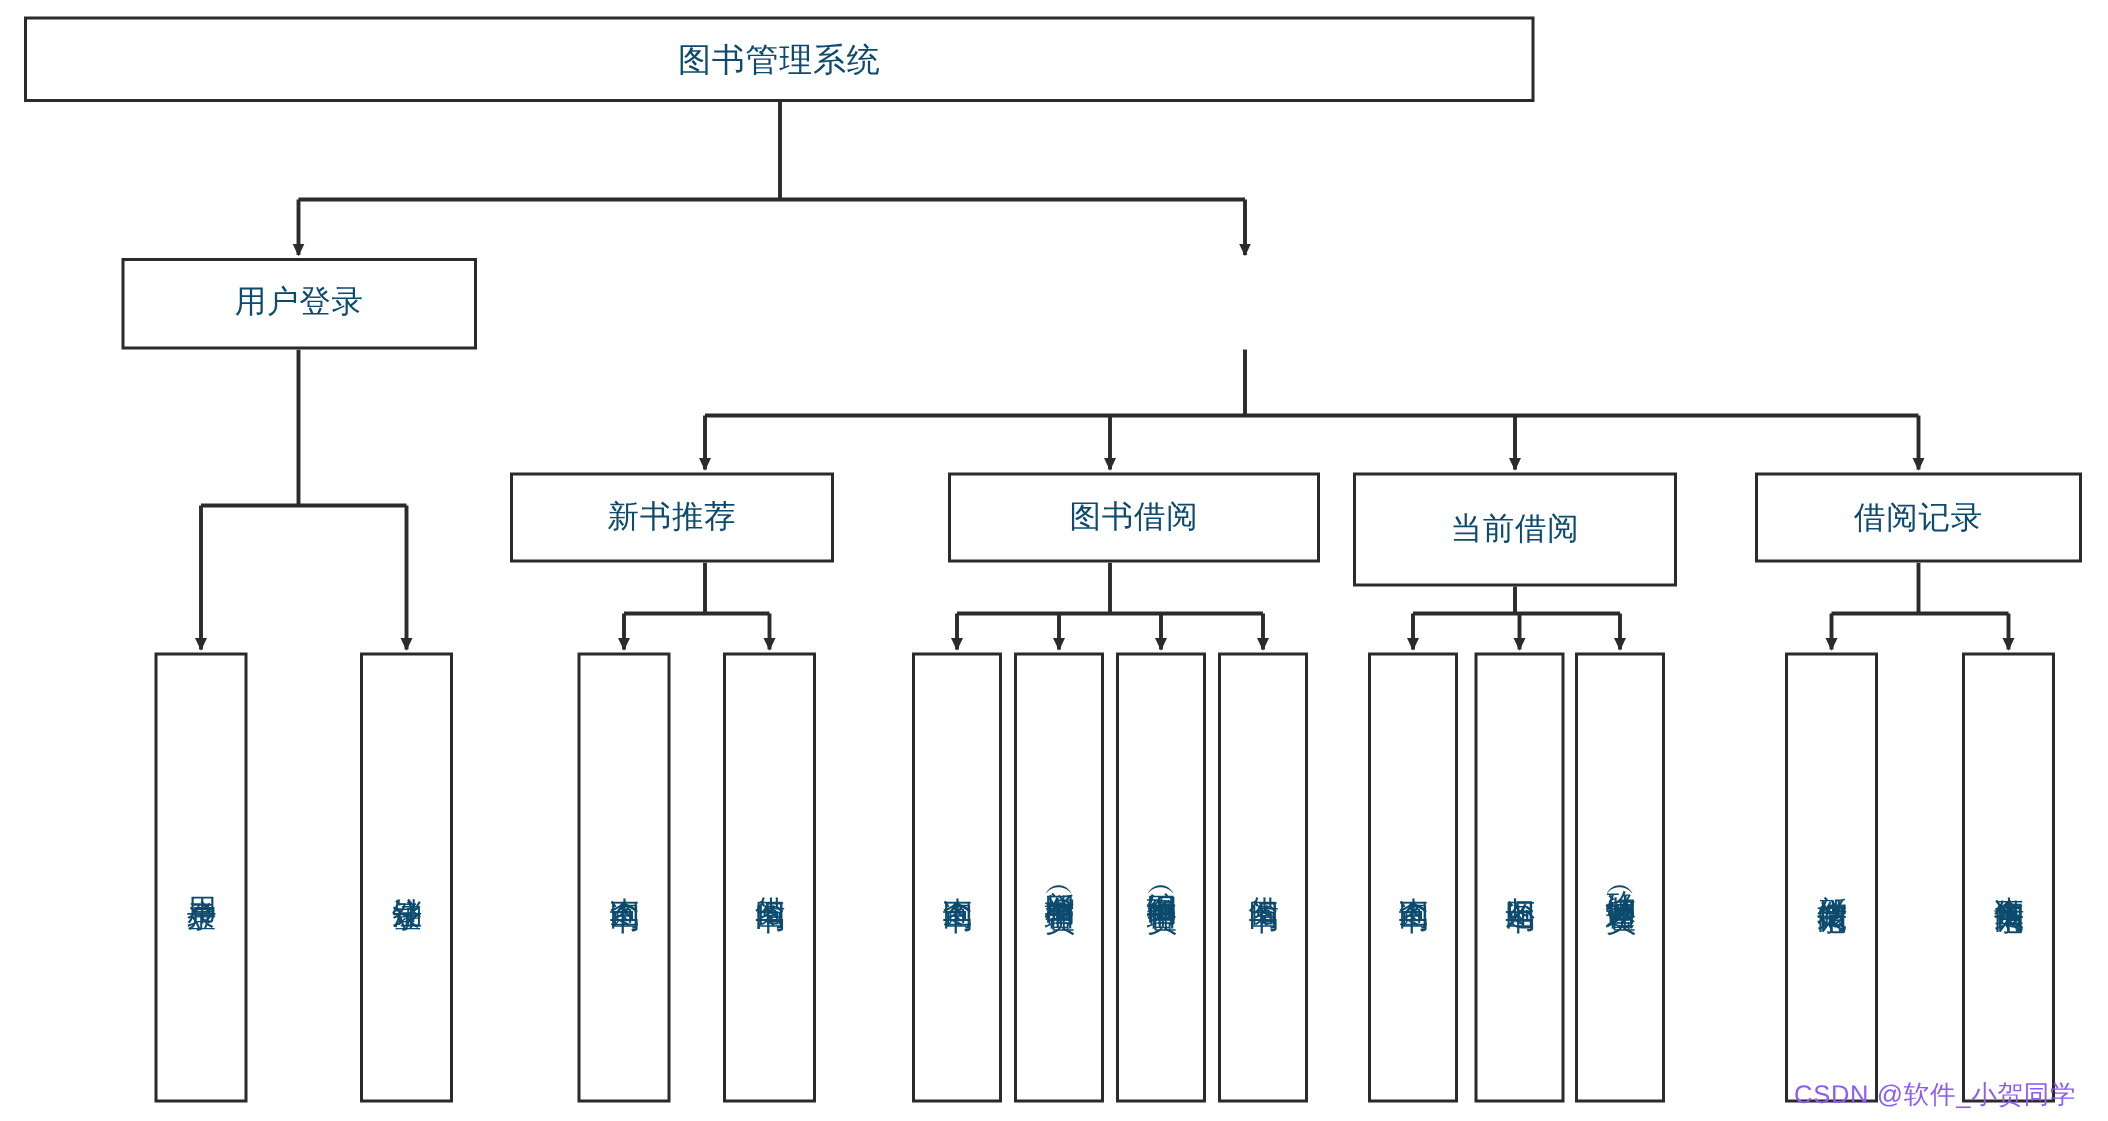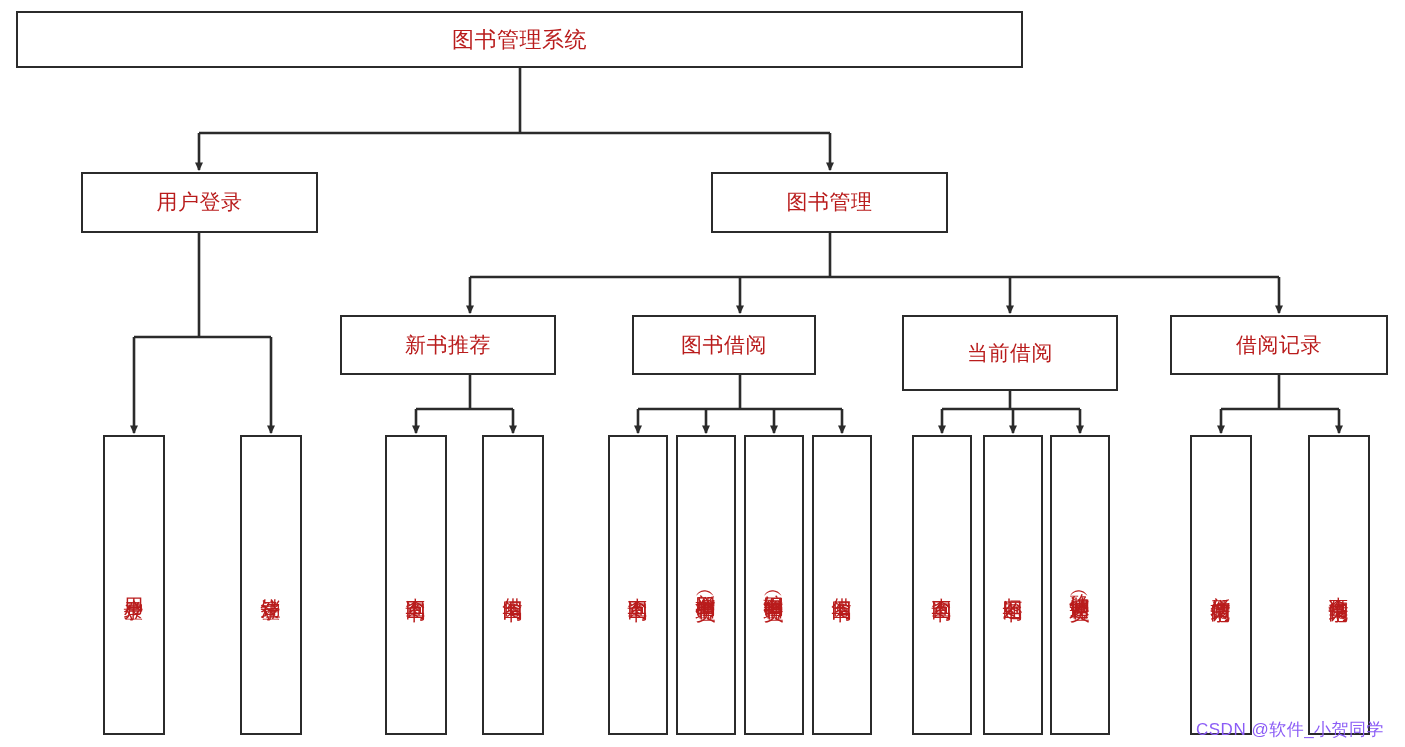--- a/index.html
+++ b/index.html
@@ -29,21 +29,21 @@
   }
   .node {
     position: absolute;
     box-sizing: border-box;
     background: #ffffff;
     border: 2.5px solid #2b2b2b;
     display: flex;
     align-items: center;
     justify-content: center;
     text-align: center;
-    color: #b91c1c;
+    color: #0c4a6e;
   }
   .node-label {
     display: block;
     line-height: 1.18;
     letter-spacing: 0.5px;
   }
   .node.horizontal .node-label {
     font-size: 21px;
   }
   .node.root .node-label {
@@ -130,28 +130,25 @@
     </g>
   </svg>
 
   <div class="node root horizontal" style="left: 16px; top: 11px; width: 1007px; height: 57px;">
     <span class="node-label">图书管理系统</span>
   </div>
 
   <div class="node horizontal" style="left: 81px; top: 172px; width: 237px; height: 61px;">
     <span class="node-label">用户登录</span>
   </div>
-  <div class="node horizontal" style="left: 711px; top: 172px; width: 237px; height: 61px;">
-    <span class="node-label">图书管理</span>
-  </div>
 
   <div class="node horizontal" style="left: 340px; top: 315px; width: 216px; height: 60px;">
     <span class="node-label">新书推荐</span>
   </div>
-  <div class="node horizontal" style="left: 632px; top: 315px; width: 184px; height: 60px;">
+  <div class="node horizontal" style="left: 632px; top: 315px; width: 248px; height: 60px;">
     <span class="node-label">图书借阅</span>
   </div>
   <div class="node horizontal" style="left: 902px; top: 315px; width: 216px; height: 76px;">
     <span class="node-label">当前借阅</span>
   </div>
   <div class="node horizontal" style="left: 1170px; top: 315px; width: 218px; height: 60px; font-family: Liberation Serif, serif;">
     <span class="node-label">借阅记录</span>
   </div>
 
   <div class="node vertical" style="left: 103px; top: 435px; width: 62px; height: 300px;">

